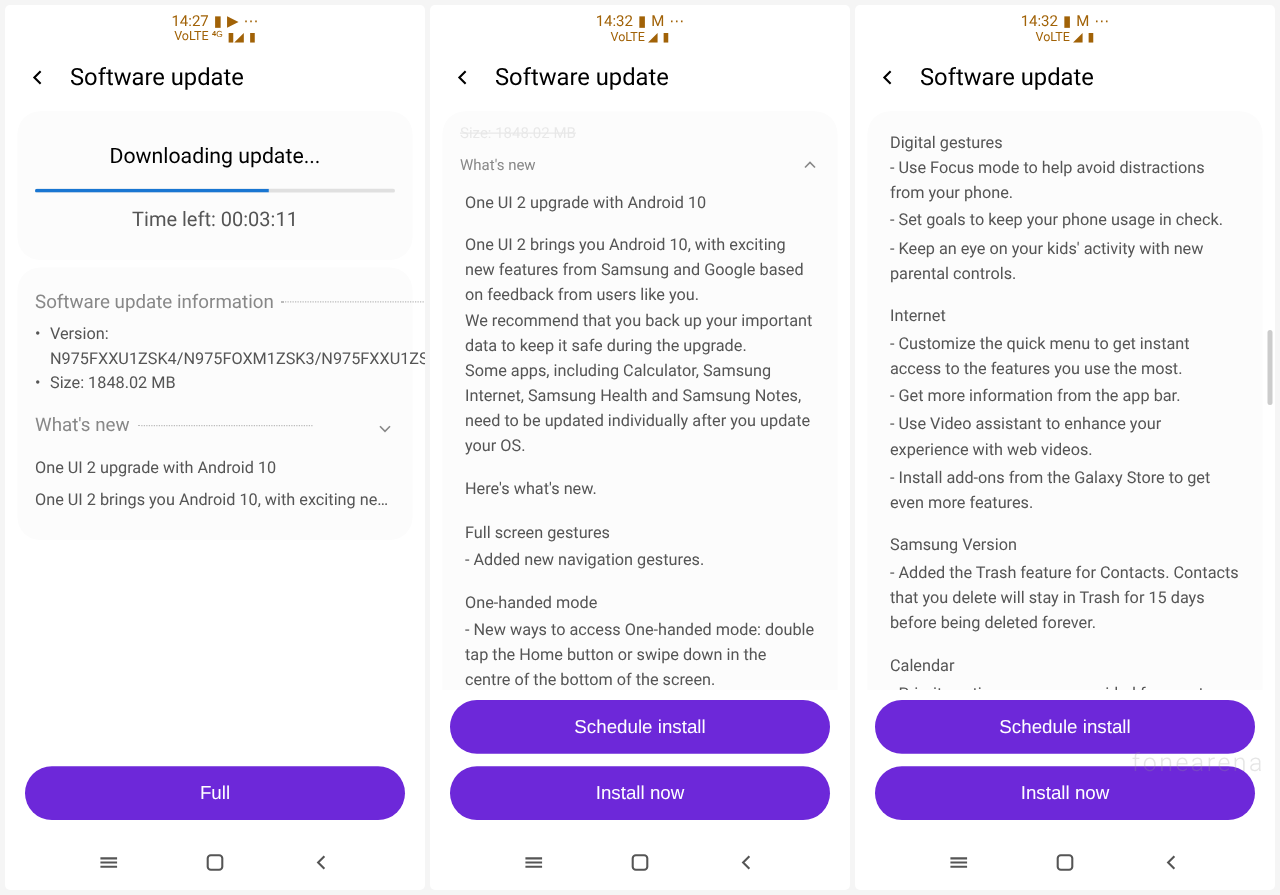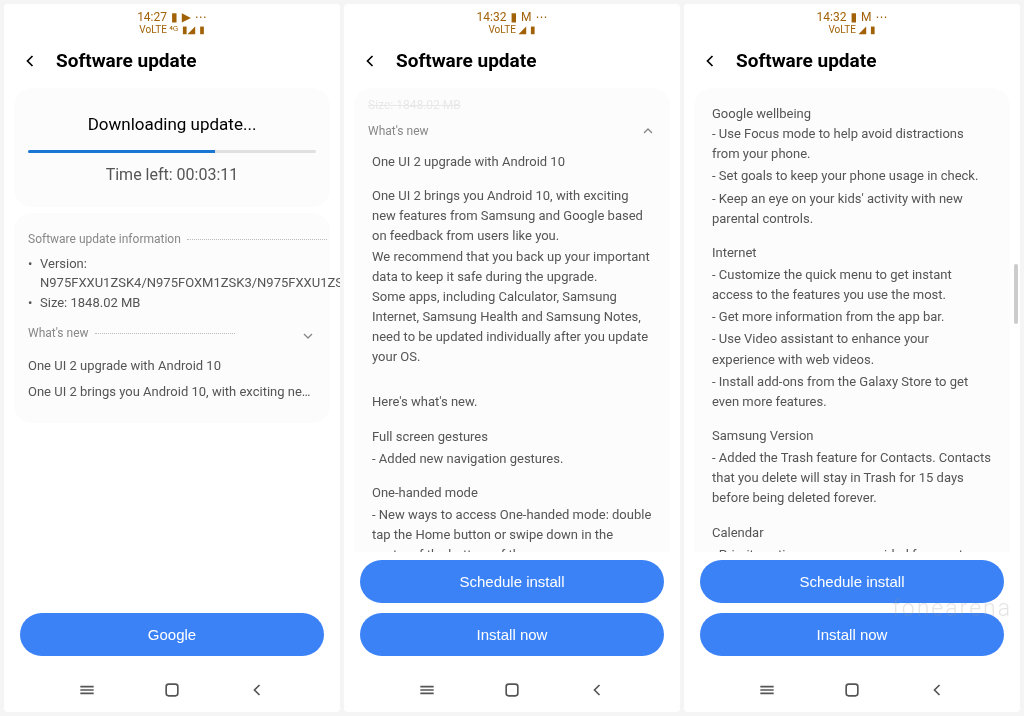--- a/index.html
+++ b/index.html
@@ -3,48 +3,48 @@
 <meta charset="utf-8">
 <style>
   * { margin: 0; padding: 0; box-sizing: border-box; }
   body { background: #f5f5f5; font-family: -apple-system, BlinkMacSystemFont, 'Segoe UI', Roboto, sans-serif; width: 1024px; height: 716px; display: flex; gap: 4px; padding: 4px; }
   .phone { flex: 1; background: #fff; border-radius: 4px; display: flex; flex-direction: column; overflow: hidden; position: relative; }
   .status-bar { display: flex; justify-content: space-between; align-items: center; padding: 6px 12px 2px; font-size: 12px; font-weight: 400; color: #a16207; flex-direction: column; }
   .status-left { display: flex; align-items: center; gap: 4px; }
   .status-right { display: flex; align-items: flex-start; gap: 4px; font-size: 10px; }
   .header { display: flex; align-items: center; gap: 16px; padding: 12px 16px 10px; }
   .back-arrow { width: 20px; height: 20px; }
-  .header-title { font-size: 19px; font-weight: 700; color: #000; }
+  .header-title { font-size: 19px; font-weight: 400; color: #000; }
   .content { flex: 1; overflow: hidden; padding: 0 6px; }
   .card { background: #fcfcfc; border-radius: 18px; padding: 16px 14px; margin: 6px 4px; color: #666; font-size: 13px; line-height: 1.5; }
   .downloading { text-align: center; font-size: 17px; color: #000; font-weight: 400; padding: 8px 0 12px; }
   .progress-bar { width: 100%; height: 3px; background: #e0e0e0; border-radius: 2px; overflow: hidden; margin-bottom: 10px; }
   .progress-fill { height: 100%; background: #1976d2; width: 65%; }
   .time-left { text-align: center; font-size: 16px; color: #555; padding-bottom: 4px; }
-  .section-label { font-size: 12px; color: #888; margin-bottom: 6px; position: relative; display: inline-block; text-align: center; }
+  .section-label { font-size: 15px; color: #888; margin-bottom: 6px; position: relative; display: inline-block; text-align: center; }
   .dotted::after { content: ""; position: absolute; top: 50%; left: calc(100% + 6px); width: 140px; border-top: 1px dotted #bbb; }
   .bullet-list { list-style: none; padding-left: 0; }
   .bullet-list li { position: relative; padding-left: 12px; font-size: 13px; color: #555; line-height: 1.5; }
   .bullet-list li::before { content: "•"; position: absolute; left: 0; }
   .expand-row { display: flex; justify-content: space-between; align-items: center; margin-top: 12px; }
   .chevron { width: 16px; height: 16px; }
   .body-text { font-size: 13px; color: #555; line-height: 1.5; margin-top: 8px; }
   .body-text p { margin-bottom: 6px; }
   .truncate { white-space: nowrap; overflow: hidden; text-overflow: ellipsis; }
   .bottom-area { padding: 8px 16px 4px; }
-  .btn { width: 100%; padding: 13px; border-radius: 24px; border: none; background: #3b82f6; color: #fff; font-size: 15px; font-weight: 500; margin-bottom: 10px; cursor: pointer; }
+  .btn { width: 100%; padding: 13px; border-radius: 24px; border: none; background: #6d28d9; color: #fff; font-size: 15px; font-weight: 500; margin-bottom: 10px; cursor: pointer; }
   .nav-bar { display: flex; justify-content: space-around; align-items: center; padding: 10px 40px 12px; }
   .nav-icon { width: 20px; height: 20px; color: #555; }
   .whats-new-row { display: flex; justify-content: space-between; align-items: center; padding: 4px 0; }
   .sec-title { font-size: 12px; color: #888; }
   .scroll-body { padding: 0 4px; font-size: 13px; color: #555; line-height: 1.55; }
   .scroll-body .section-heading { margin-top: 14px; margin-bottom: 2px; color: #555; }
   .scroll-body .bullet { margin-bottom: 2px; }
   .faded-top { color: #bbb; font-size: 12px; padding: 4px 14px 8px; }
-  .watermark { position: absolute; right: 8px; bottom: 90px; font-size: 23px; color: rgba(150,150,150,0.25); letter-spacing: 2px; font-weight: 300; pointer-events: none; }
+  .watermark { position: absolute; right: 8px; bottom: 90px; font-size: 20px; color: rgba(150,150,150,0.25); letter-spacing: 2px; font-weight: 300; pointer-events: none; }
   .scroll-indicator { position: absolute; right: 2px; top: 260px; width: 4px; height: 60px; background: #ccc; border-radius: 2px; }
 </style>
 </head>
 <body>
 
 <div class="phone">
   <div class="status-bar">
     <div class="status-left">
       <span>14:27</span>
       <span>▮</span>
@@ -83,21 +83,21 @@
             <path d="M6 9l6 6 6-6"></path>
           </svg>
       </div>
       <div class="body-text">
         <p>One UI 2 upgrade with Android 10</p>
         <p class="truncate">One UI 2 brings you Android 10, with exciting new ...</p>
       </div>
     </div>
   </div>
   <div class="bottom-area">
-    <button class="btn">Google</button>
+    <button class="btn">Full</button>
   </div>
   <div class="nav-bar">
     <svg class="nav-icon" viewBox="0 0 24 24" stroke="#555" stroke-width="2">
         <path d="M4 8h16M4 12h16M4 16h16"></path>
       </svg>
     <svg class="nav-icon" viewBox="0 0 24 24" fill="none" stroke="#555" stroke-width="2">
         <rect x="5" y="5" width="14" height="14" rx="3"></rect>
       </svg>
     <svg class="nav-icon" viewBox="0 0 24 24" fill="none" stroke="#555" stroke-width="2">
         <path d="M15 18l-6-6 6-6"></path>
@@ -131,21 +131,21 @@
         <span class="sec-title">What's new</span>
         <svg class="chevron" viewBox="0 0 24 24" fill="none" stroke="#888" stroke-width="2">
             <path d="M6 15l6-6 6 6"></path>
           </svg>
       </div>
       <div class="scroll-body">
         <p style="margin-top:8px">One UI 2 upgrade with Android 10</p>
         <p style="margin-top:14px">One UI 2 brings you Android 10, with exciting new features from Samsung and Google based on feedback from users like you.</p>
         <p>We recommend that you back up your important data to keep it safe during the upgrade.</p>
         <p>Some apps, including Calculator, Samsung Internet, Samsung Health and Samsung Notes, need to be updated individually after you update your OS.</p>
-        <p style="margin-top:25px">Here's what's new.</p>
+        <p style="margin-top:14px">Here's what's new.</p>
         <p class="section-heading">Full screen gestures</p>
         <p class="bullet">- Added new navigation gestures.</p>
         <p class="section-heading">One-handed mode</p>
         <p class="bullet">- New ways to access One-handed mode: double tap the Home button or swipe down in the centre of the bottom of the screen.</p>
         <p class="bullet">- Settings moved to Settings &gt; Advanced features &gt; One-handed mode.</p>
 
       </div>
     </div>
   </div>
   <div class="bottom-area">
@@ -181,21 +181,21 @@
   </div>
   <div class="header">
     <svg class="back-arrow" viewBox="0 0 24 24" fill="none" stroke="#000" stroke-width="2">
         <path d="M15 18l-6-6 6-6"></path>
       </svg>
     <span class="header-title">Software update</span>
   </div>
   <div class="content">
     <div class="card">
       <div class="scroll-body">
-        <p>Google wellbeing</p>
+        <p>Digital gestures</p>
         <p class="bullet">- Use Focus mode to help avoid distractions from your phone.</p>
         <p class="bullet">- Set goals to keep your phone usage in check.</p>
         <p class="bullet">- Keep an eye on your kids' activity with new parental controls.</p>
         <p class="section-heading">Internet</p>
         <p class="bullet">- Customize the quick menu to get instant access to the features you use the most.</p>
         <p class="bullet">- Get more information from the app bar.</p>
         <p class="bullet">- Use Video assistant to enhance your experience with web videos.</p>
         <p class="bullet">- Install add-ons from the Galaxy Store to get even more features.</p>
         <p class="section-heading">Samsung Version</p>
         <p class="bullet">- Added the Trash feature for Contacts. Contacts that you delete will stay in Trash for 15 days before being deleted forever.</p>

